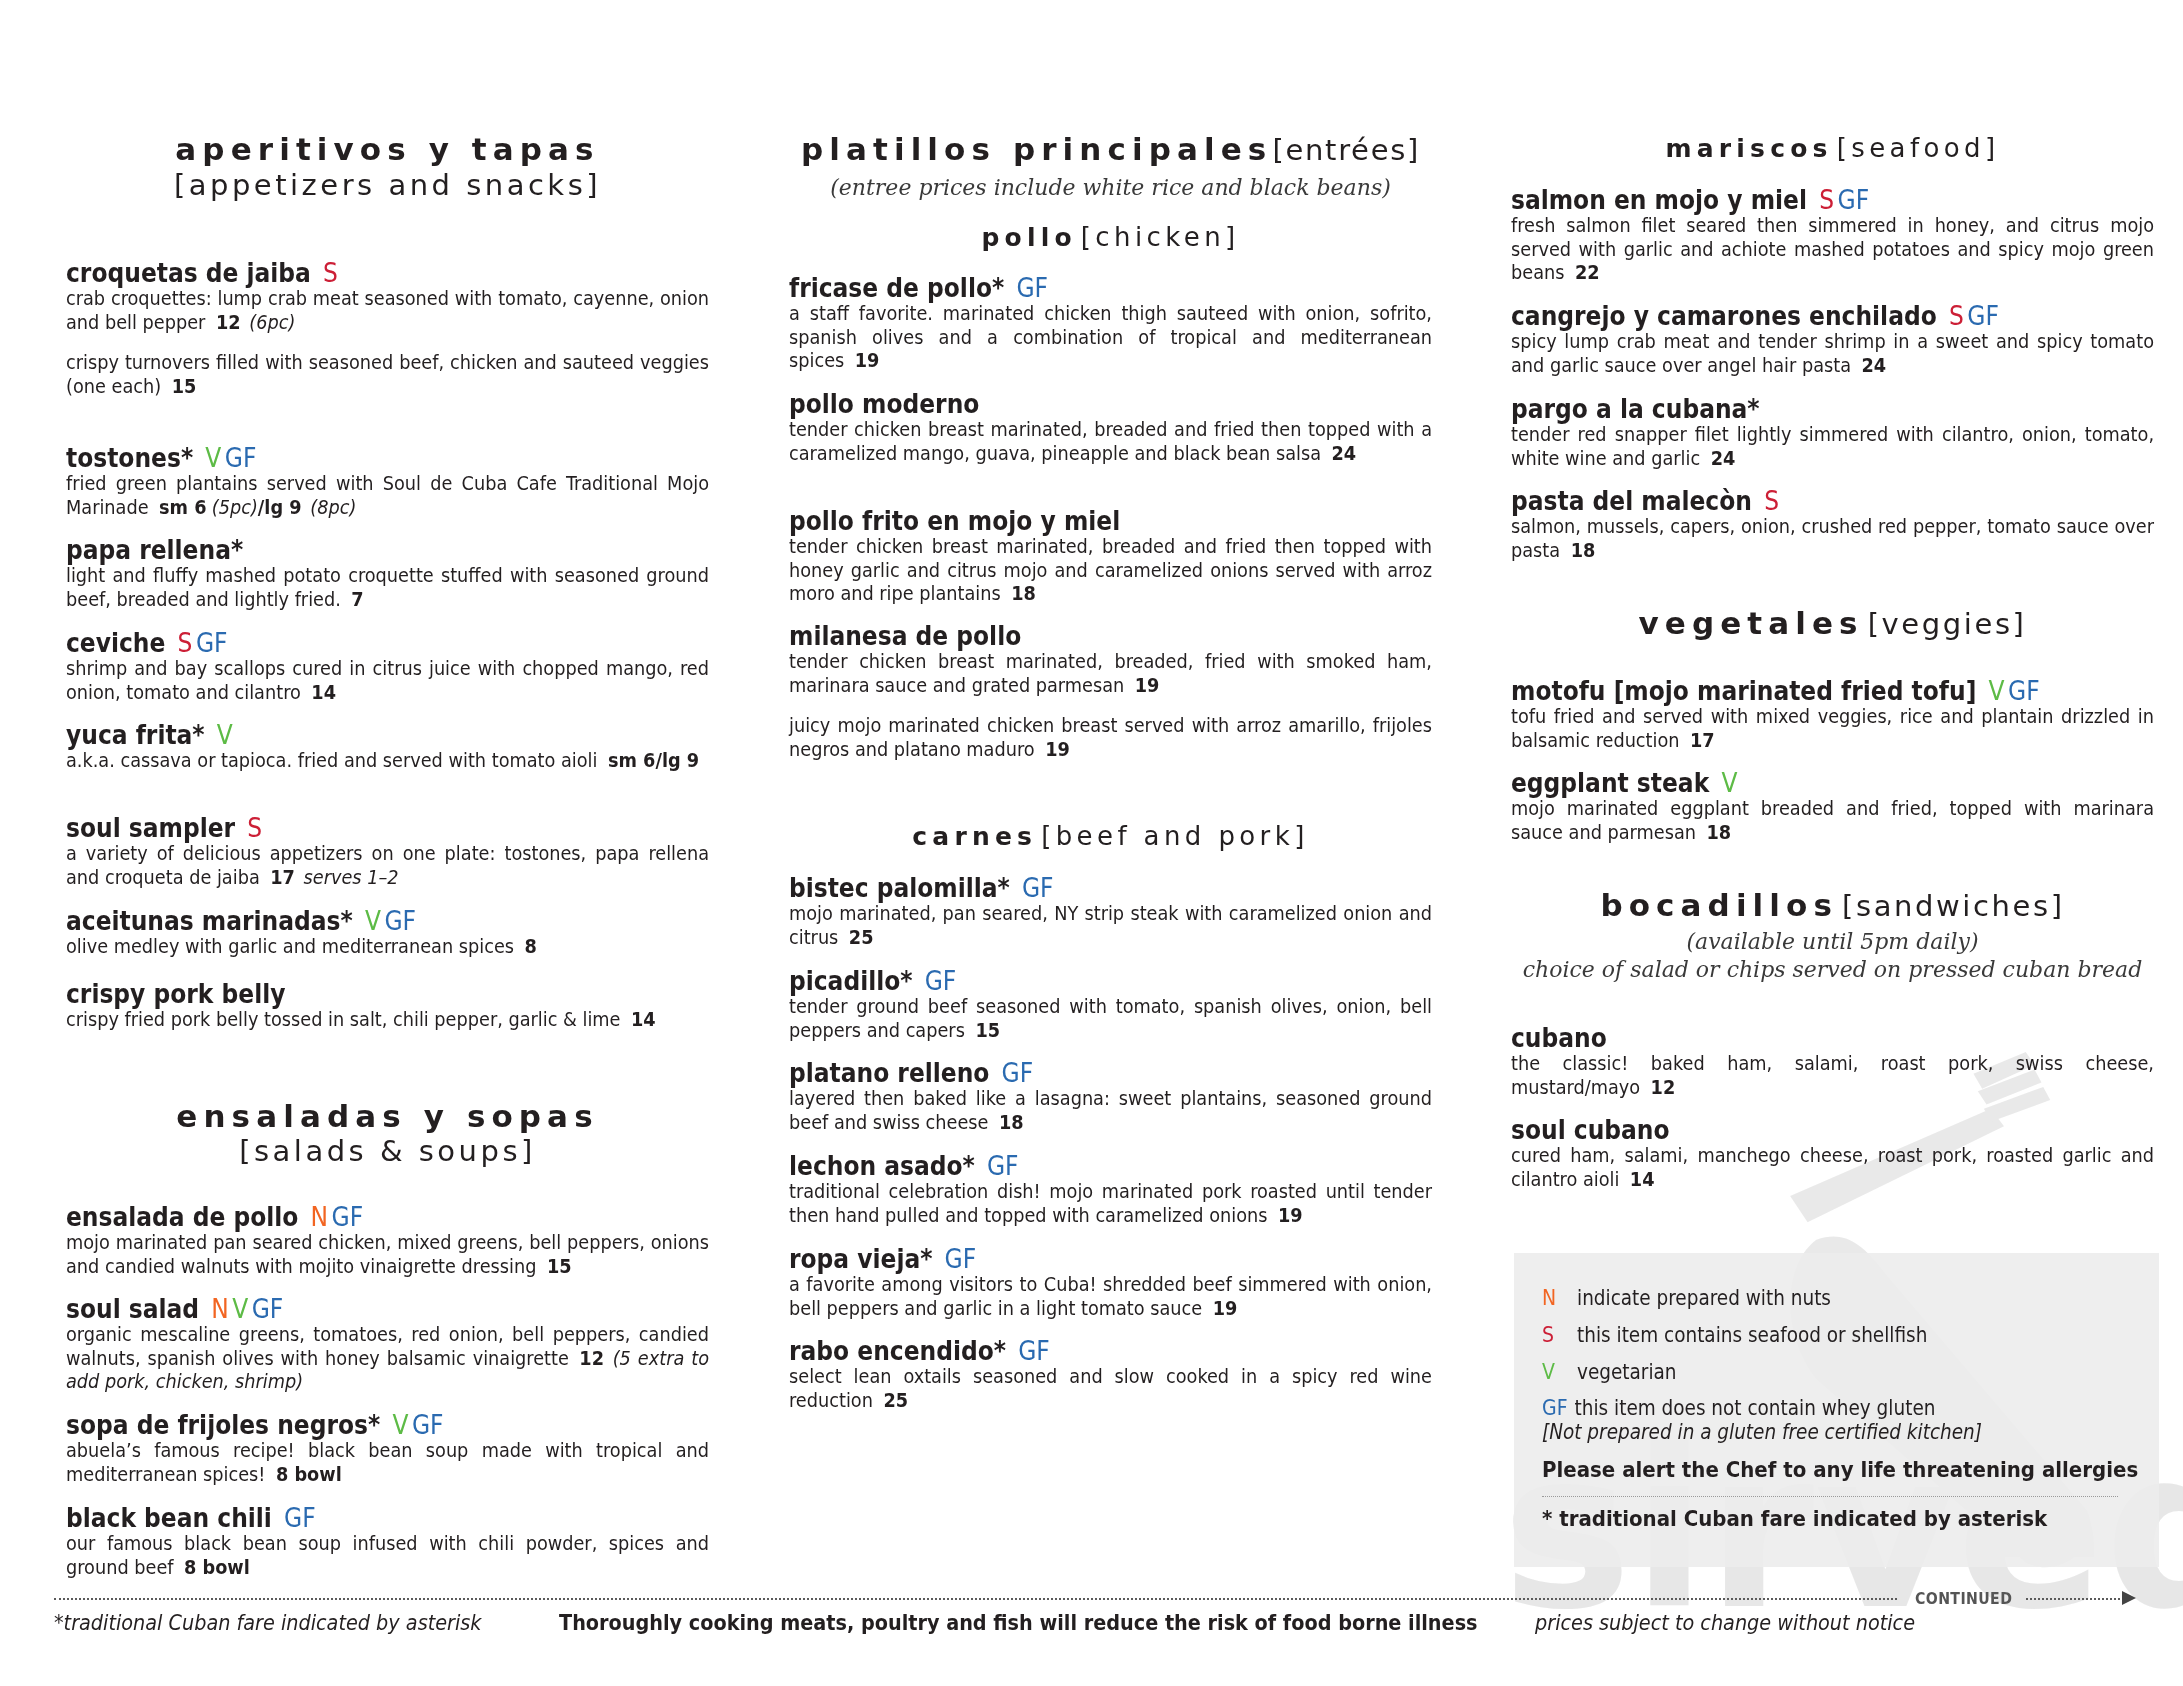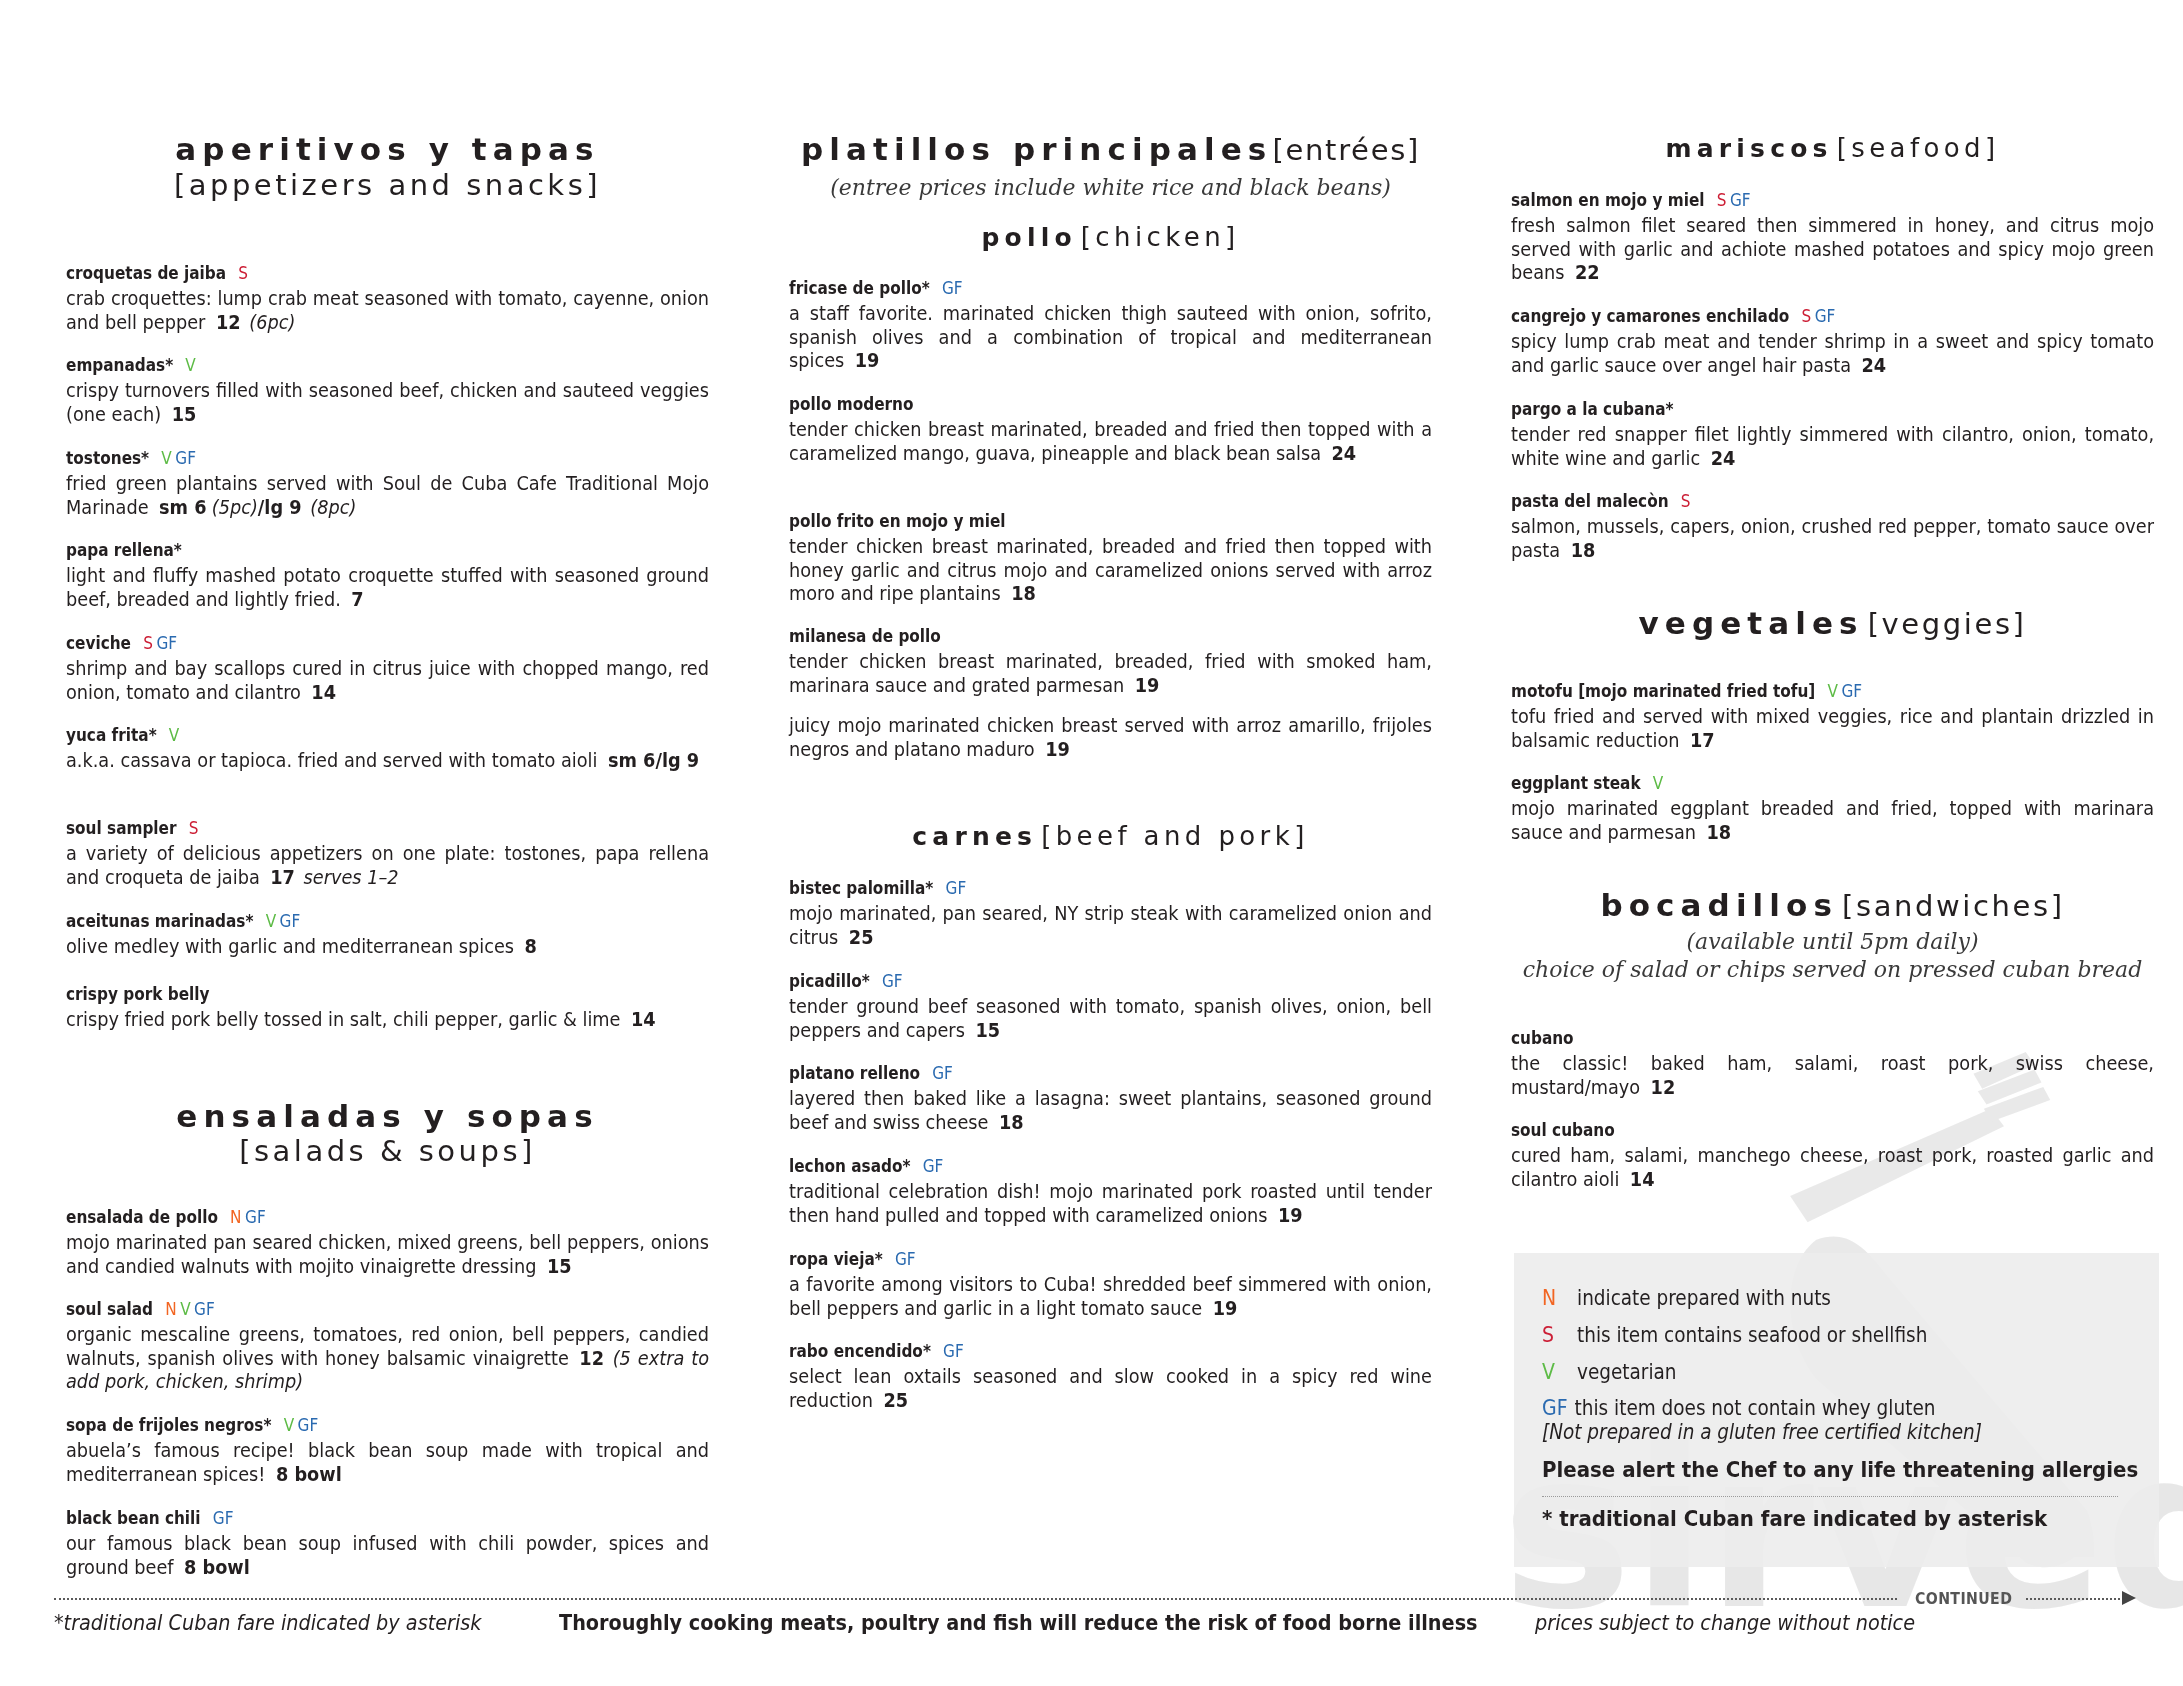--- a/index.html
+++ b/index.html
@@ -11,21 +11,21 @@
   .col-mid { left: 789px; width: 643px; }
   .col-right { left: 1511px; width: 643px; }
   .sec-head { position: absolute; left: 0; width: 100%; text-align: center; white-space: nowrap; }
   .sec-main { font-weight: bold; font-size: 31px; letter-spacing: 6.1px; font-family: "DejaVu Sans", "Liberation Sans", sans-serif; }
   .sec-sub { font-size: 29px; letter-spacing: 3.5px; font-family: "DejaVu Sans", "Liberation Sans", sans-serif; font-weight: normal; }
   .sec-sub.small { font-size: 26px; letter-spacing: 4.4px; }
   .sec-main.small { font-size: 25px; letter-spacing: 5.2px; }
   .sec-note { position: absolute; left: 0; width: 100%; text-align: center; font-family: "DejaVu Serif", "Liberation Serif", serif;
               font-style: italic; font-size: 22px; color: #3a3a3a; white-space: nowrap; }
   .item { position: absolute; left: 0; width: 100%; }
-  .item-name { font-weight: bold; font-size: 17px; line-height: 28px; white-space: nowrap; }
+  .item-name { font-weight: bold; font-size: 26px; line-height: 28px; white-space: nowrap; }
   .item-desc { font-size: 19.7px; line-height: 23.6px; text-align: justify; text-align-last: left; }
   .price { font-weight: bold; margin-left: 10.5px; }
   .note-i { font-style: italic; }
   .tag { font-weight: normal; margin-left: 3.5px; }
   .tag-n { color: #f26522; }
   .tag-s { color: #cc1f36; }
   .tag-v { color: #5dbb46; }
   .tag-gf { color: #2a6ab0; }
   .legend-box { position: absolute; left: 1514px; top: 1253px; width: 645px; height: 314px; background: rgba(236,236,236,0.9); }
   .legend-row { position: absolute; left: 28px; font-size: 20.5px; white-space: nowrap; }
@@ -58,21 +58,20 @@
   <div class="sec-head" style="top:168px;">
     <span class="sec-sub">[appetizers and snacks]</span>
   </div>
 
   <div id="aperitivos-items">
       <div class="item" style="top: 259px;">
         <div class="item-name"><span>croquetas de jaiba</span><span class="tag tag-s" style="margin-left: 12.2px;">S</span></div>
         <div class="item-desc"><span>crab croquettes: lump crab meat seasoned with tomato, cayenne, onion and bell pepper</span><span class="price">12</span><span class="note-i" style="margin-left: 8.7px;">(6pc)</span></div>
       </div>
       <div class="item" style="top: 351px;">
-        <div class="item-name"><span>empanadas*</span><span class="tag tag-v" style="margin-left: 12.2px;">V</span></div>
         <div class="item-desc"><span>crispy turnovers filled with seasoned beef, chicken and sauteed veggies (one each)</span><span class="price">15</span></div>
       </div>
       <div class="item" style="top: 444px;">
         <div class="item-name"><span>tostones*</span><span class="tag tag-v" style="margin-left: 12.2px;">V</span><span class="tag tag-gf">GF</span></div>
         <div class="item-desc"><span>fried green plantains served with Soul de Cuba Cafe Traditional Mojo Marinade</span><span class="price">sm 6</span><span class="note-i" style="margin-left: 5.2px;">(5pc)</span><span style="font-weight: bold;">/lg 9</span><span class="note-i" style="margin-left: 8.7px;">(8pc)</span></div>
       </div>
       <div class="item" style="top: 536px;">
         <div class="item-name"><span>papa rellena*</span></div>
         <div class="item-desc"><span>light and fluffy mashed potato croquette stuffed with seasoned ground beef, breaded and lightly fried.</span><span class="price">7</span></div>
       </div>

